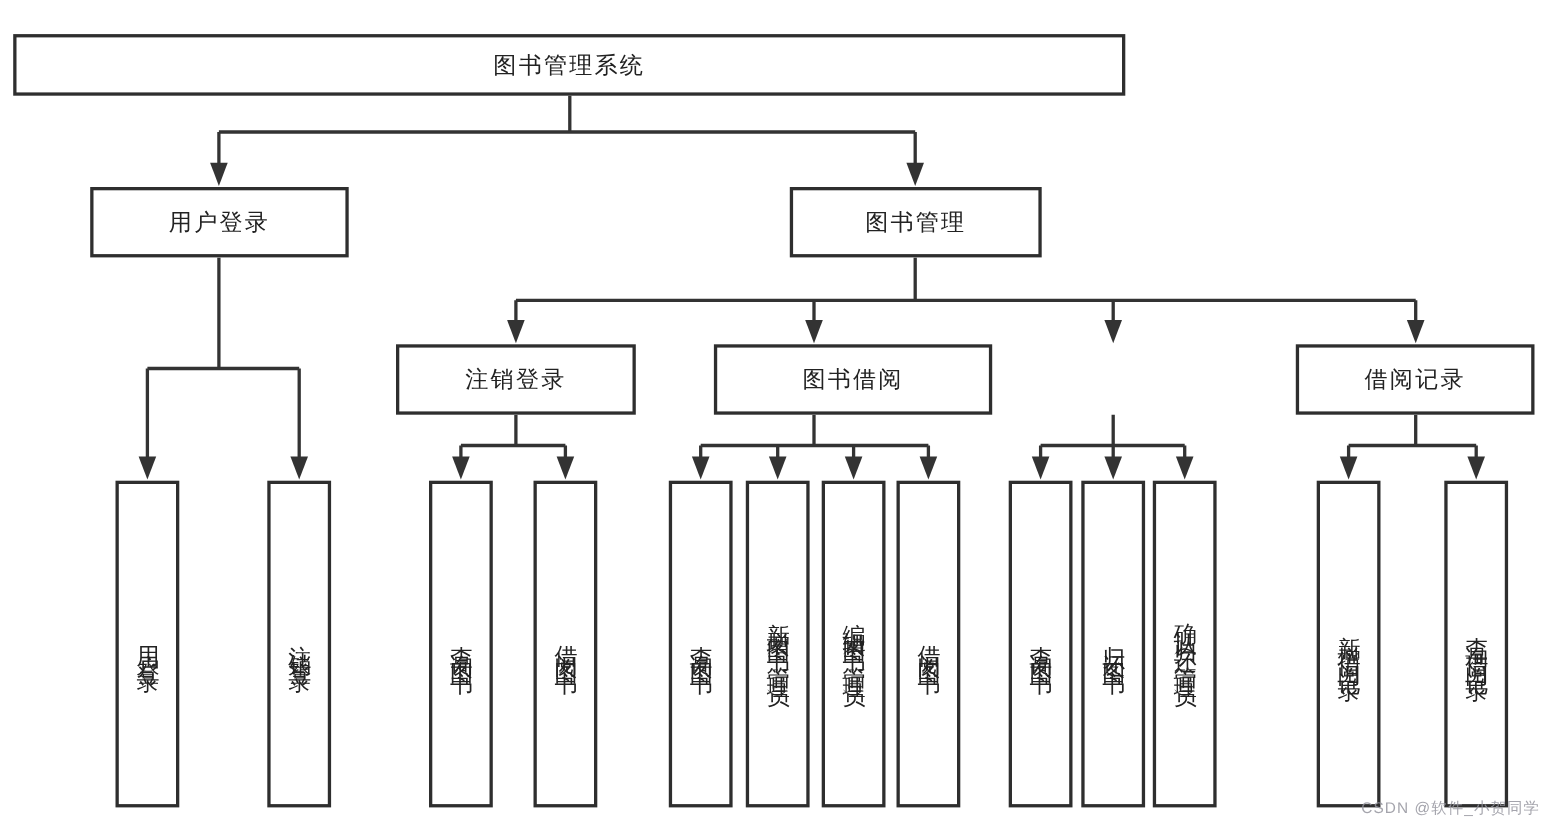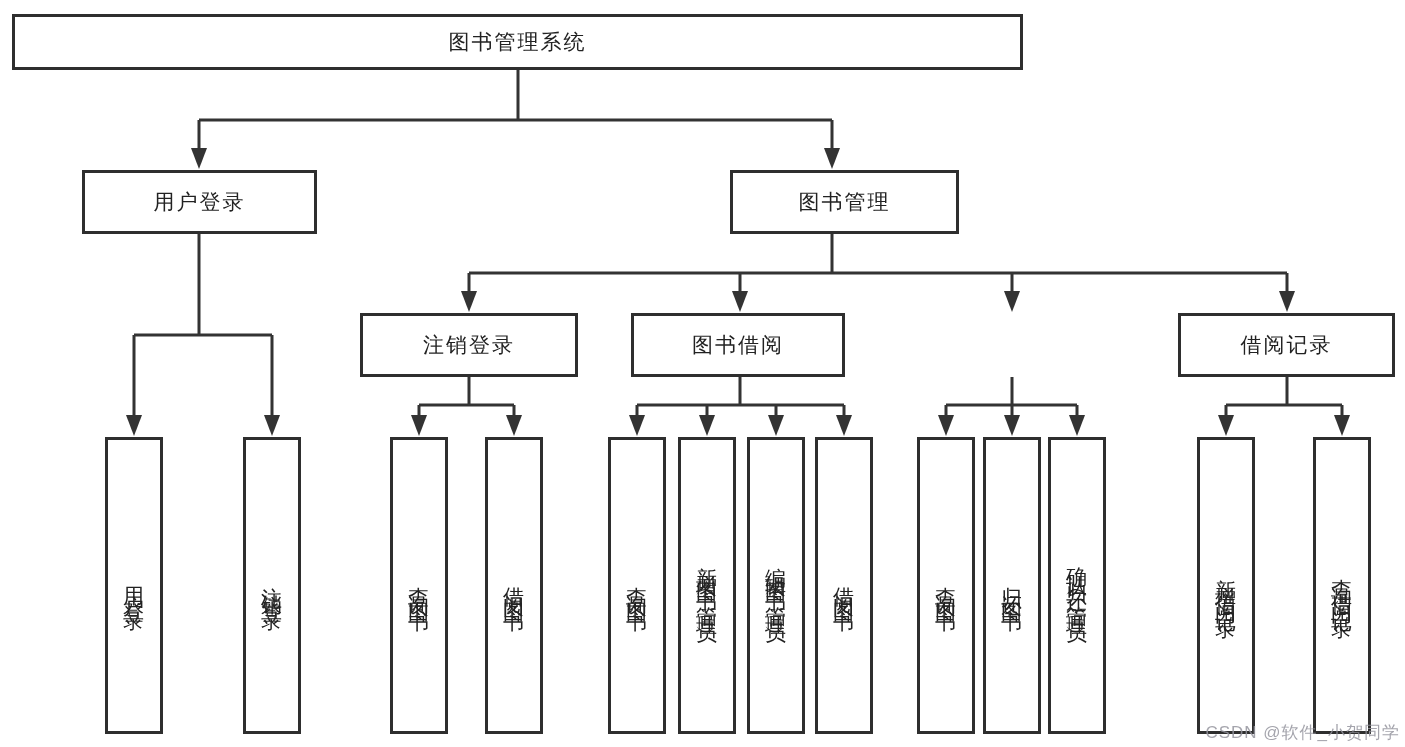--- a/index.html
+++ b/index.html
@@ -17,21 +17,21 @@
     display:flex;align-items:center;justify-content:center;
     font-size:21px;line-height:1;
   }
   .vbox span{
     writing-mode:vertical-rl;text-orientation:mixed;letter-spacing:8px;
   }
   #connectors{position:absolute;left:0;top:0;pointer-events:none;}
   #connectors path{stroke:#333333;stroke-width:3;fill:none;}
   #connectors polygon{fill:#333333;stroke:none;}
   #watermark{
-    position:absolute;right:5px;bottom:3px;font-size:17px;
+    position:absolute;right:5px;bottom:3px;font-size:14px;
     color:rgba(148,148,158,0.85);letter-spacing:1px;z-index:5;white-space:nowrap;
   }
 </style>
 </head>
 <body>
 
 <div id="canvas">
 
   <svg id="connectors" width="1405" height="747" viewBox="0 0 1405 747">
     <path d="M518 70 V120 M199 120 H832 M199 120 V154 M832 120 V154
@@ -55,35 +55,35 @@
     <polygon points="707,436 699,415 715,415"></polygon>
     <polygon points="776,436 768,415 784,415"></polygon>
     <polygon points="844,436 836,415 852,415"></polygon>
     <polygon points="946,436 938,415 954,415"></polygon>
     <polygon points="1012,436 1004,415 1020,415"></polygon>
     <polygon points="1077,436 1069,415 1085,415"></polygon>
     <polygon points="1226,436 1218,415 1234,415"></polygon>
     <polygon points="1342,436 1334,415 1350,415"></polygon>
   </svg>
 
-  <div class="box" style="left:12px;top:14px;width:1011px;height:56px;">
+  <div class="box" style="left:12px;top:31px;width:1011px;height:56px;">
     <span>图书管理系统</span>
   </div>
 
   <div class="box" style="left:82px;top:170px;width:235px;height:64px;">
     <span>用户登录</span>
   </div>
-  <div class="box" style="left:718px;top:170px;width:229px;height:64px;margin-left:12px;">
+  <div class="box" style="left:718px;top:170px;width:229px;height:64px;">
     <span>图书管理</span>
   </div>
 
   <div class="box" style="left:360px;top:313px;width:218px;height:64px;">
     <span>注销登录</span>
   </div>
-  <div class="box" style="left:631px;top:313px;width:214px;height:64px;">
+  <div class="box" style="left:649px;top:313px;width:253px;height:64px;">
     <span>图书借阅</span>
   </div>
   <div class="box" style="left:1178px;top:313px;width:217px;height:64px;">
     <span>借阅记录</span>
   </div>
 
   <div class="vbox" style="left:105px;top:437px;width:58px;height:297px;">
     <span>用户登录</span>
   </div>
   <div class="vbox" style="left:243px;top:437px;width:58px;height:297px;">

